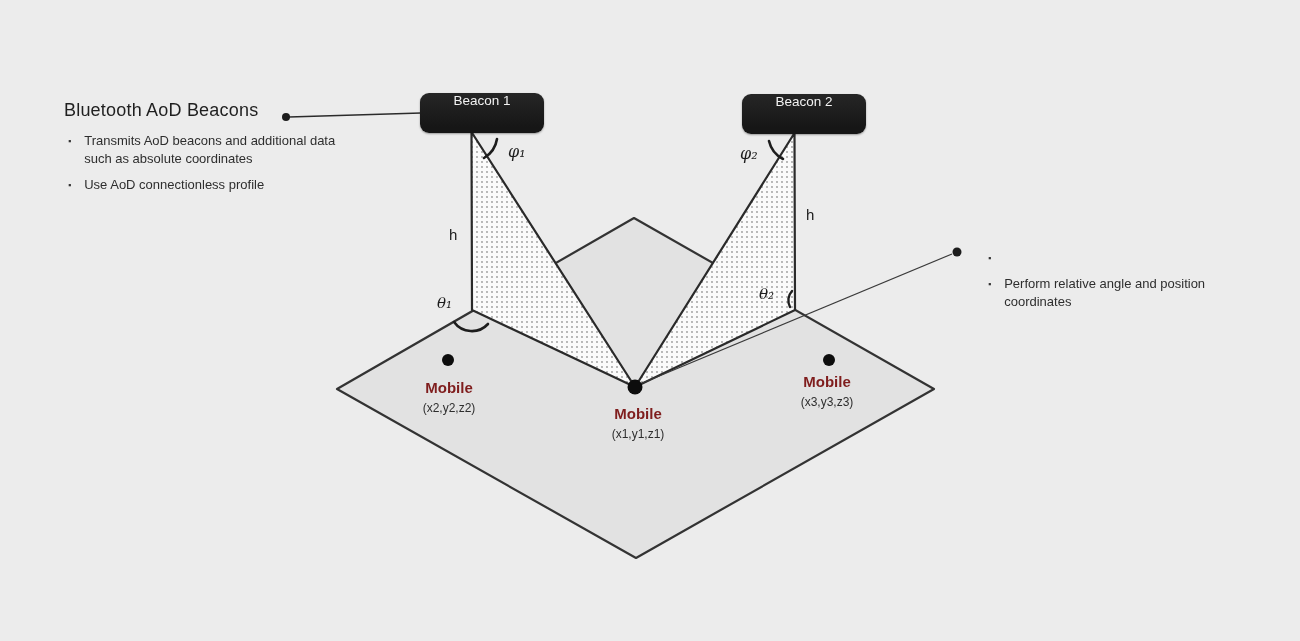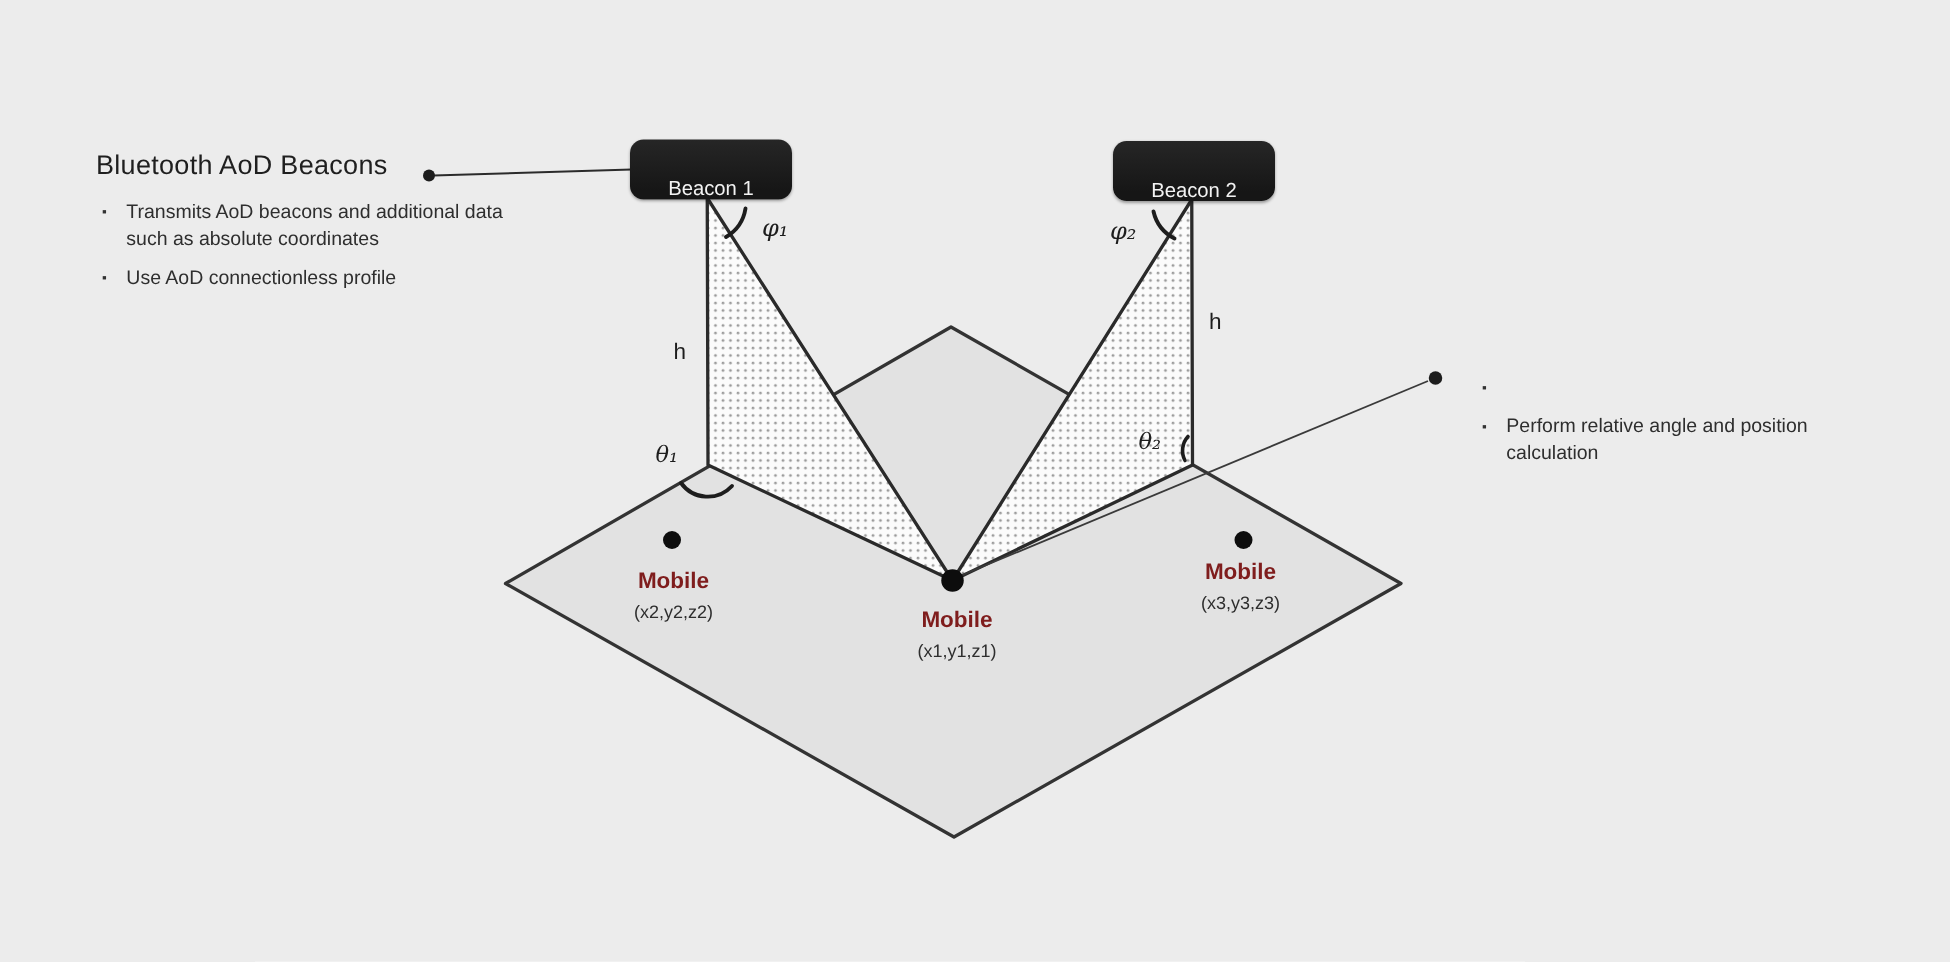--- a/index.html
+++ b/index.html
@@ -29,25 +29,25 @@
   .left-panel{left:64px;top:100px;width:310px;}
   .left-panel .bullet-list{padding-left:4px;}
   .right-panel{left:978px;top:240px;width:292px;}
   .right-panel .panel-title{font-size:18px;}
   .right-panel .bullet-list{padding-left:10px;margin-top:9px;}
   .bullet-text{flex:0 1 auto;}
   .w-narrow{max-width:236px;}
 
   
   .beacon-box{
-    position:absolute;width:108px;height:40px;
+    position:absolute;width:124px;height:40px;
     background:linear-gradient(180deg,#262626 0%,#161616 85%);
     border-radius:9px;
     box-shadow:0 1px 2px rgba(0,0,0,.35);
-    display:flex;align-items:flex-end;justify-content:center;
+    display:flex;align-items:flex-start;justify-content:center;
     color:#f2f2f2;font-size:13.5px;
   }
   .beacon1{left:420px;top:93px;}
   .beacon2{left:742px;top:94px;}
 
   
   .dlabel{position:absolute;white-space:nowrap;}
   .math{font-family:"DejaVu Serif", serif;font-style:italic;font-size:16px;color:#1d1d1d;}
   .phi1{left:508px;top:142px;}
   .phi2{left:740px;top:144px;}
@@ -140,18 +140,18 @@
     </div>
   </div>
 
   <div class="panel right-panel">
     <div class="bullet-list">
       <div class="bullet-item">
         <span class="bullet-marker">▪</span>
       </div>
       <div class="bullet-item">
         <span class="bullet-marker">▪</span>
-        <span class="bullet-text w-narrow">Perform relative angle and position calculation</span>
+        <span class="bullet-text w-narrow">Perform relative angle and position coordinates</span>
       </div>
     </div>
   </div>
 
 </div>
 
 </body></html>

